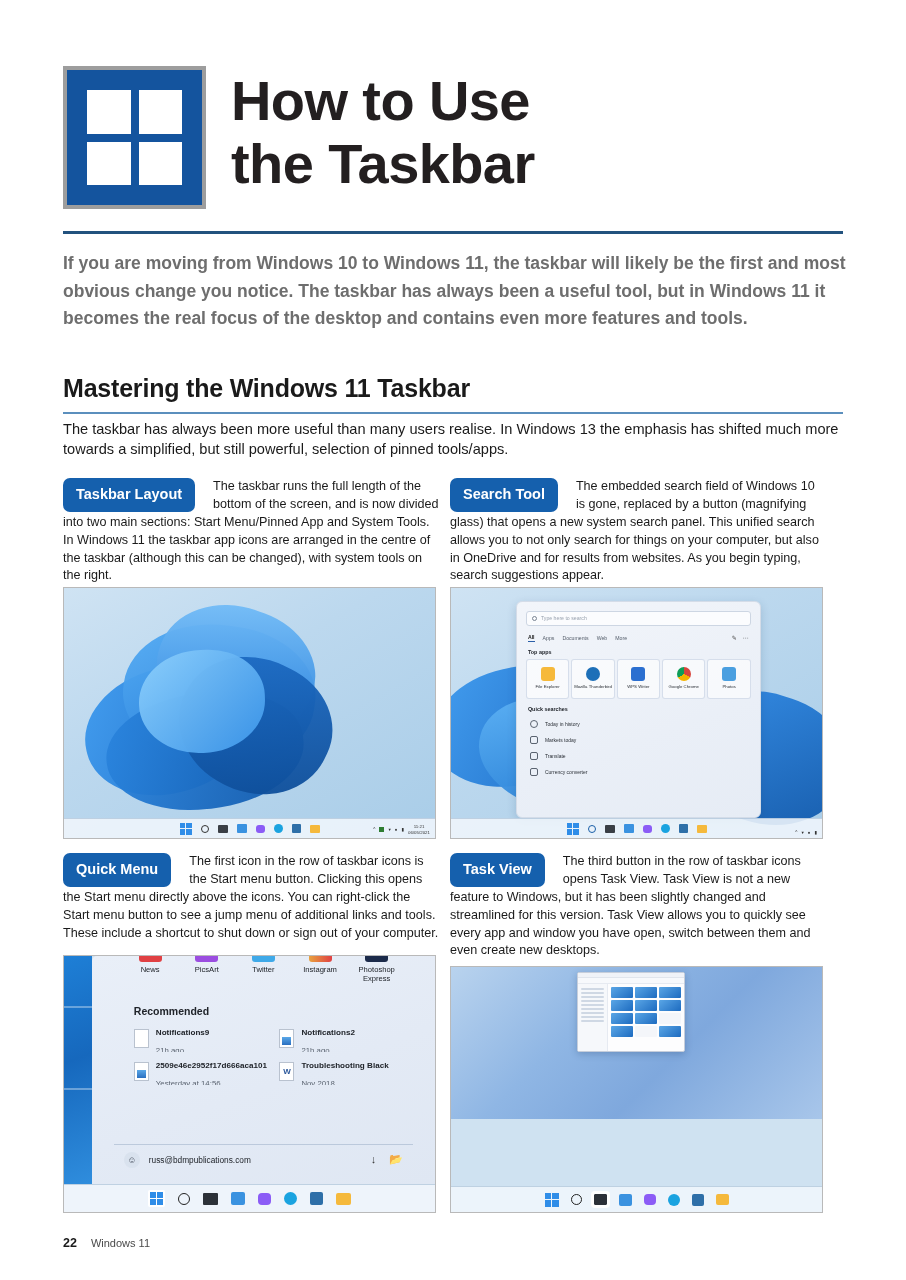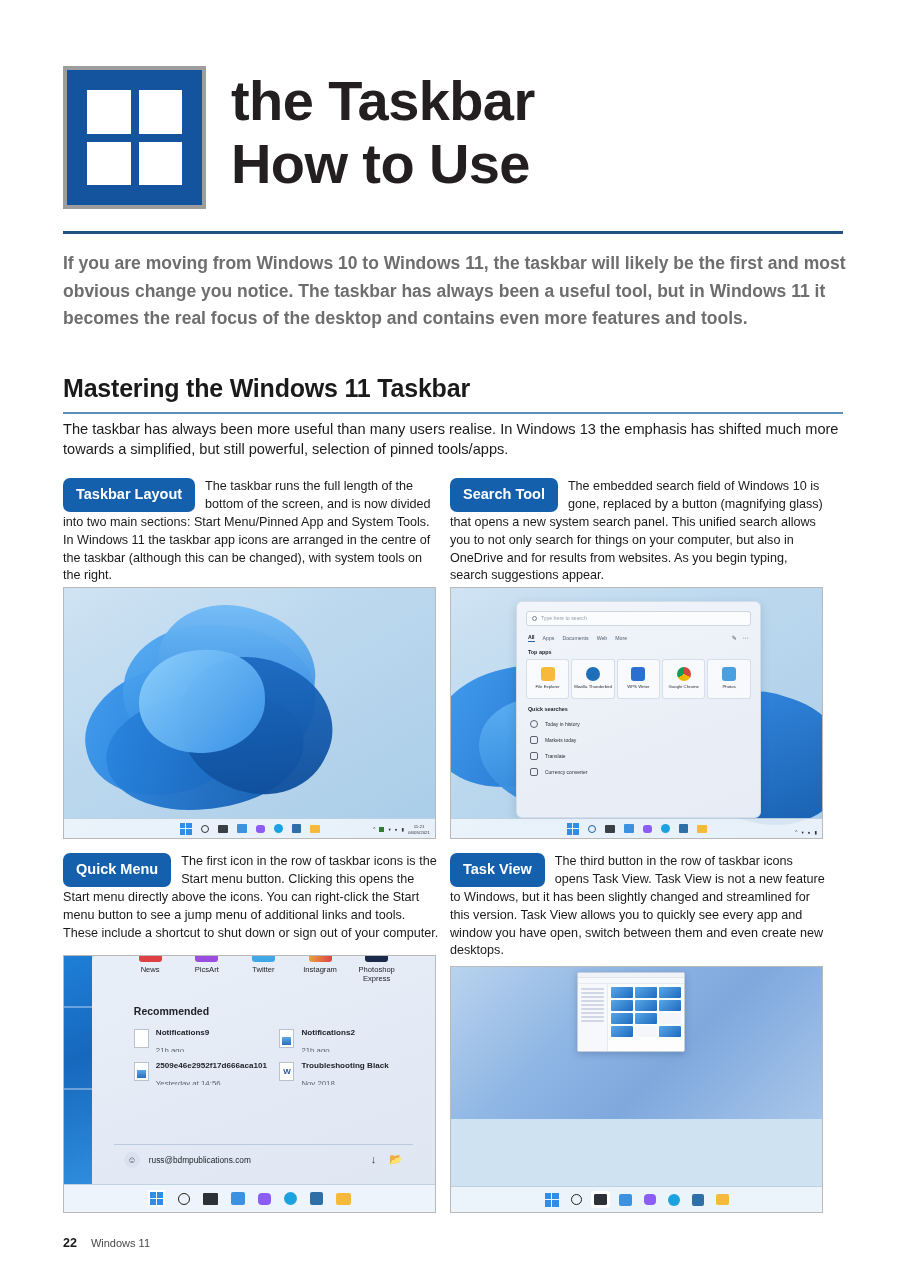--- a/index.html
+++ b/index.html
@@ -44,21 +44,21 @@
     position: absolute; left: 63px; top: 420px; width: 784px;
     font-size: 14.6px; color: #1a1a1a; line-height: 1.36;
   }
 
   
   .tip { position: absolute; width: 376px; }
   .tip-body { font-size: 12.6px; color: #1a1a1a; line-height: 1.42; text-align: left; }
   .badge {
     float: left; background: #1560ad; color: #ffffff;
     font-size: 14.5px; font-weight: bold; border-radius: 7px;
-    padding: 6px 13px 7px; margin: 0 10px 2px 0; white-space: nowrap;
+    padding: 6px 13px 7px; margin: 0 18px 2px 0; white-space: nowrap;
     shape-outside: margin-box;
   }
   .tip-left-1  { left: 63px;  top: 478px; }
   .tip-right-1 { left: 450px; top: 478px; }
   .tip-left-2  { left: 63px;  top: 853px; }
   .tip-right-2 { left: 450px; top: 853px; }
 
   
   .shot { position: absolute; width: 373px; height: 252px; border: 1px solid #b9b9b9; overflow: hidden; background: #cfe2f1; }
   .shot-1 { left: 63px;  top: 587px; }
@@ -175,22 +175,22 @@
 <div class="page">
 
   <div class="header">
     <div class="win-logo">
       <span></span>
       <span></span>
       <span></span>
       <span></span>
     </div>
     <div class="title-block">
+      <div class="title-line">How to Use</div>
       <div class="title-line">the Taskbar</div>
-      <div class="title-line">How to Use</div>
     </div>
   </div>
   <div class="rule-top"></div>
 
   <div class="intro">If you are moving from Windows 10 to Windows 11, the taskbar will likely be the first and most obvious change you notice. The taskbar has always been a useful tool, but in Windows 11 it becomes the real focus of the desktop and contains even more features and tools.</div>
 
   <div class="section-head">Mastering the Windows 11 Taskbar</div>
   <div class="rule-sec"></div>
   <div class="section-sub">The taskbar has always been more useful than many users realise. In Windows 13 the emphasis has shifted much more towards a simplified, but still powerful, selection of pinned tools/apps.</div>
 

